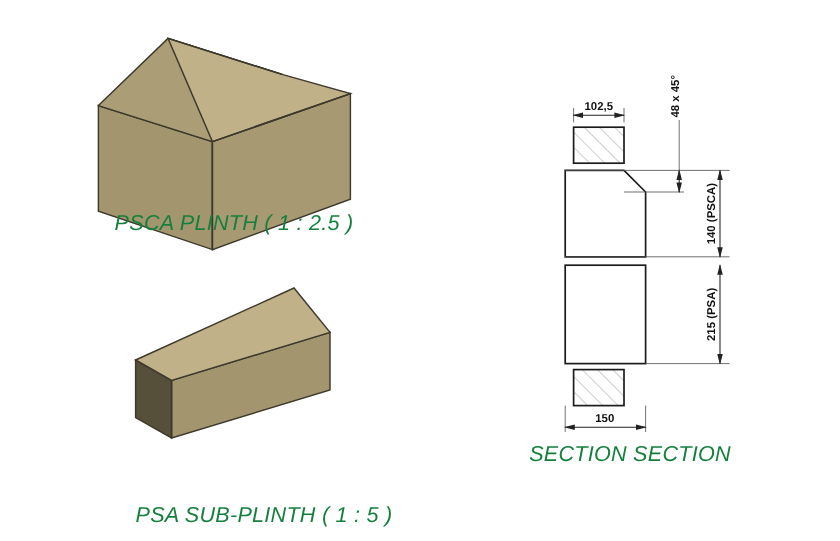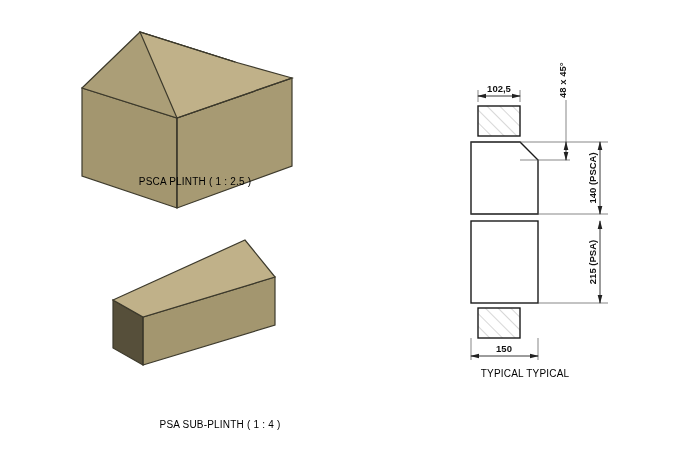--- a/index.html
+++ b/index.html
@@ -22,24 +22,25 @@
     height: 451px;
   }
   .view {
     position: absolute;
     font-weight: bold;
   }
   .caption {
     position: absolute;
     text-align: center;
     font-family: "Liberation Sans", sans-serif;
-    font-size: 10px;
+    font-size: 18px;
     letter-spacing: 0.2px;
-    color: #000000;
+    color: #15803d;
     white-space: nowrap;
+    font-style: italic;
   }
   #psca-view   { left: 60px;  top: 18px;  width: 270px; height: 160px; }
   #psca-caption{ left: 60px;  top: 176px; width: 270px; }
   #psa-view    { left: 95px;  top: 232px; width: 220px; height: 140px; }
   #psa-caption { left: 60px;  top: 419px; width: 320px; }
   #section-view{ left: 430px; top: 88px;  width: 190px; height: 280px; }
   #section-caption { left: 405px; top: 368px; width: 240px; }
   svg { display: block; overflow: visible; }
 </style>
 </head>
@@ -69,21 +70,21 @@
     <svg width="220" height="140" viewBox="0 0 220 140">
 
       <polygon points="18,68 18,116 48,133 48,85" fill="#564f3a" stroke="#3d3a2c" stroke-width="1.2"></polygon>
 
       <polygon points="48,85 48,133 180,93 180,45" fill="#a3966f" stroke="#3d3a2c" stroke-width="1.2"></polygon>
 
       <polygon points="18,68 150,8 180,45 48,85" fill="#c0b189" stroke="#3d3a2c" stroke-width="1.2"></polygon>
       <line x1="48" y1="85" x2="48" y2="133" stroke="#3d3a2c" stroke-width="1.2"></line>
     </svg>
   </div>
-  <div class="caption" id="psa-caption">PSA SUB-PLINTH ( 1 : 4 )</div>
+  <div class="caption" id="psa-caption">PSA SUB-PLINTH ( 1 : 5 )</div>
 
   <div class="view" id="section-view">
     <svg width="190" height="285" viewBox="0 0 190 285">
       <defs>
         <pattern id="hatch45" patternUnits="userSpaceOnUse" width="9" height="9" patternTransform="rotate(-45)">
           <line x1="0" y1="0" x2="0" y2="9" stroke="#9a9a9a" stroke-width="0.8"></line>
         </pattern>
         <marker id="arrL" markerWidth="9" markerHeight="7" refX="8" refY="3.5" orient="auto" markerUnits="userSpaceOnUse">
           <polygon points="9,3.5 0,1.2 0,5.8" fill="#222"></polygon>
         </marker>
@@ -139,15 +140,15 @@
         <line x1="170" y1="54" x2="170" y2="126" stroke="#222" stroke-width="0.9" marker-start="url(#arrR)" marker-end="url(#arrL)"></line>
         <text x="166" y="90" transform="rotate(-90 166 90)" text-anchor="middle" font-family="Liberation Sans, sans-serif" font-size="9.5" fill="#111">140 (PSCA)</text>
       </g>
 
       <g>
         <line x1="170" y1="133" x2="170" y2="215" stroke="#222" stroke-width="0.9" marker-start="url(#arrR)" marker-end="url(#arrL)"></line>
         <text x="166" y="174" transform="rotate(-90 166 174)" text-anchor="middle" font-family="Liberation Sans, sans-serif" font-size="9.5" fill="#111">215 (PSA)</text>
       </g>
     </svg>
   </div>
-  <div class="caption" id="section-caption">TYPICAL TYPICAL</div>
+  <div class="caption" id="section-caption">SECTION SECTION</div>
 
 </div>
 
 </body></html>

